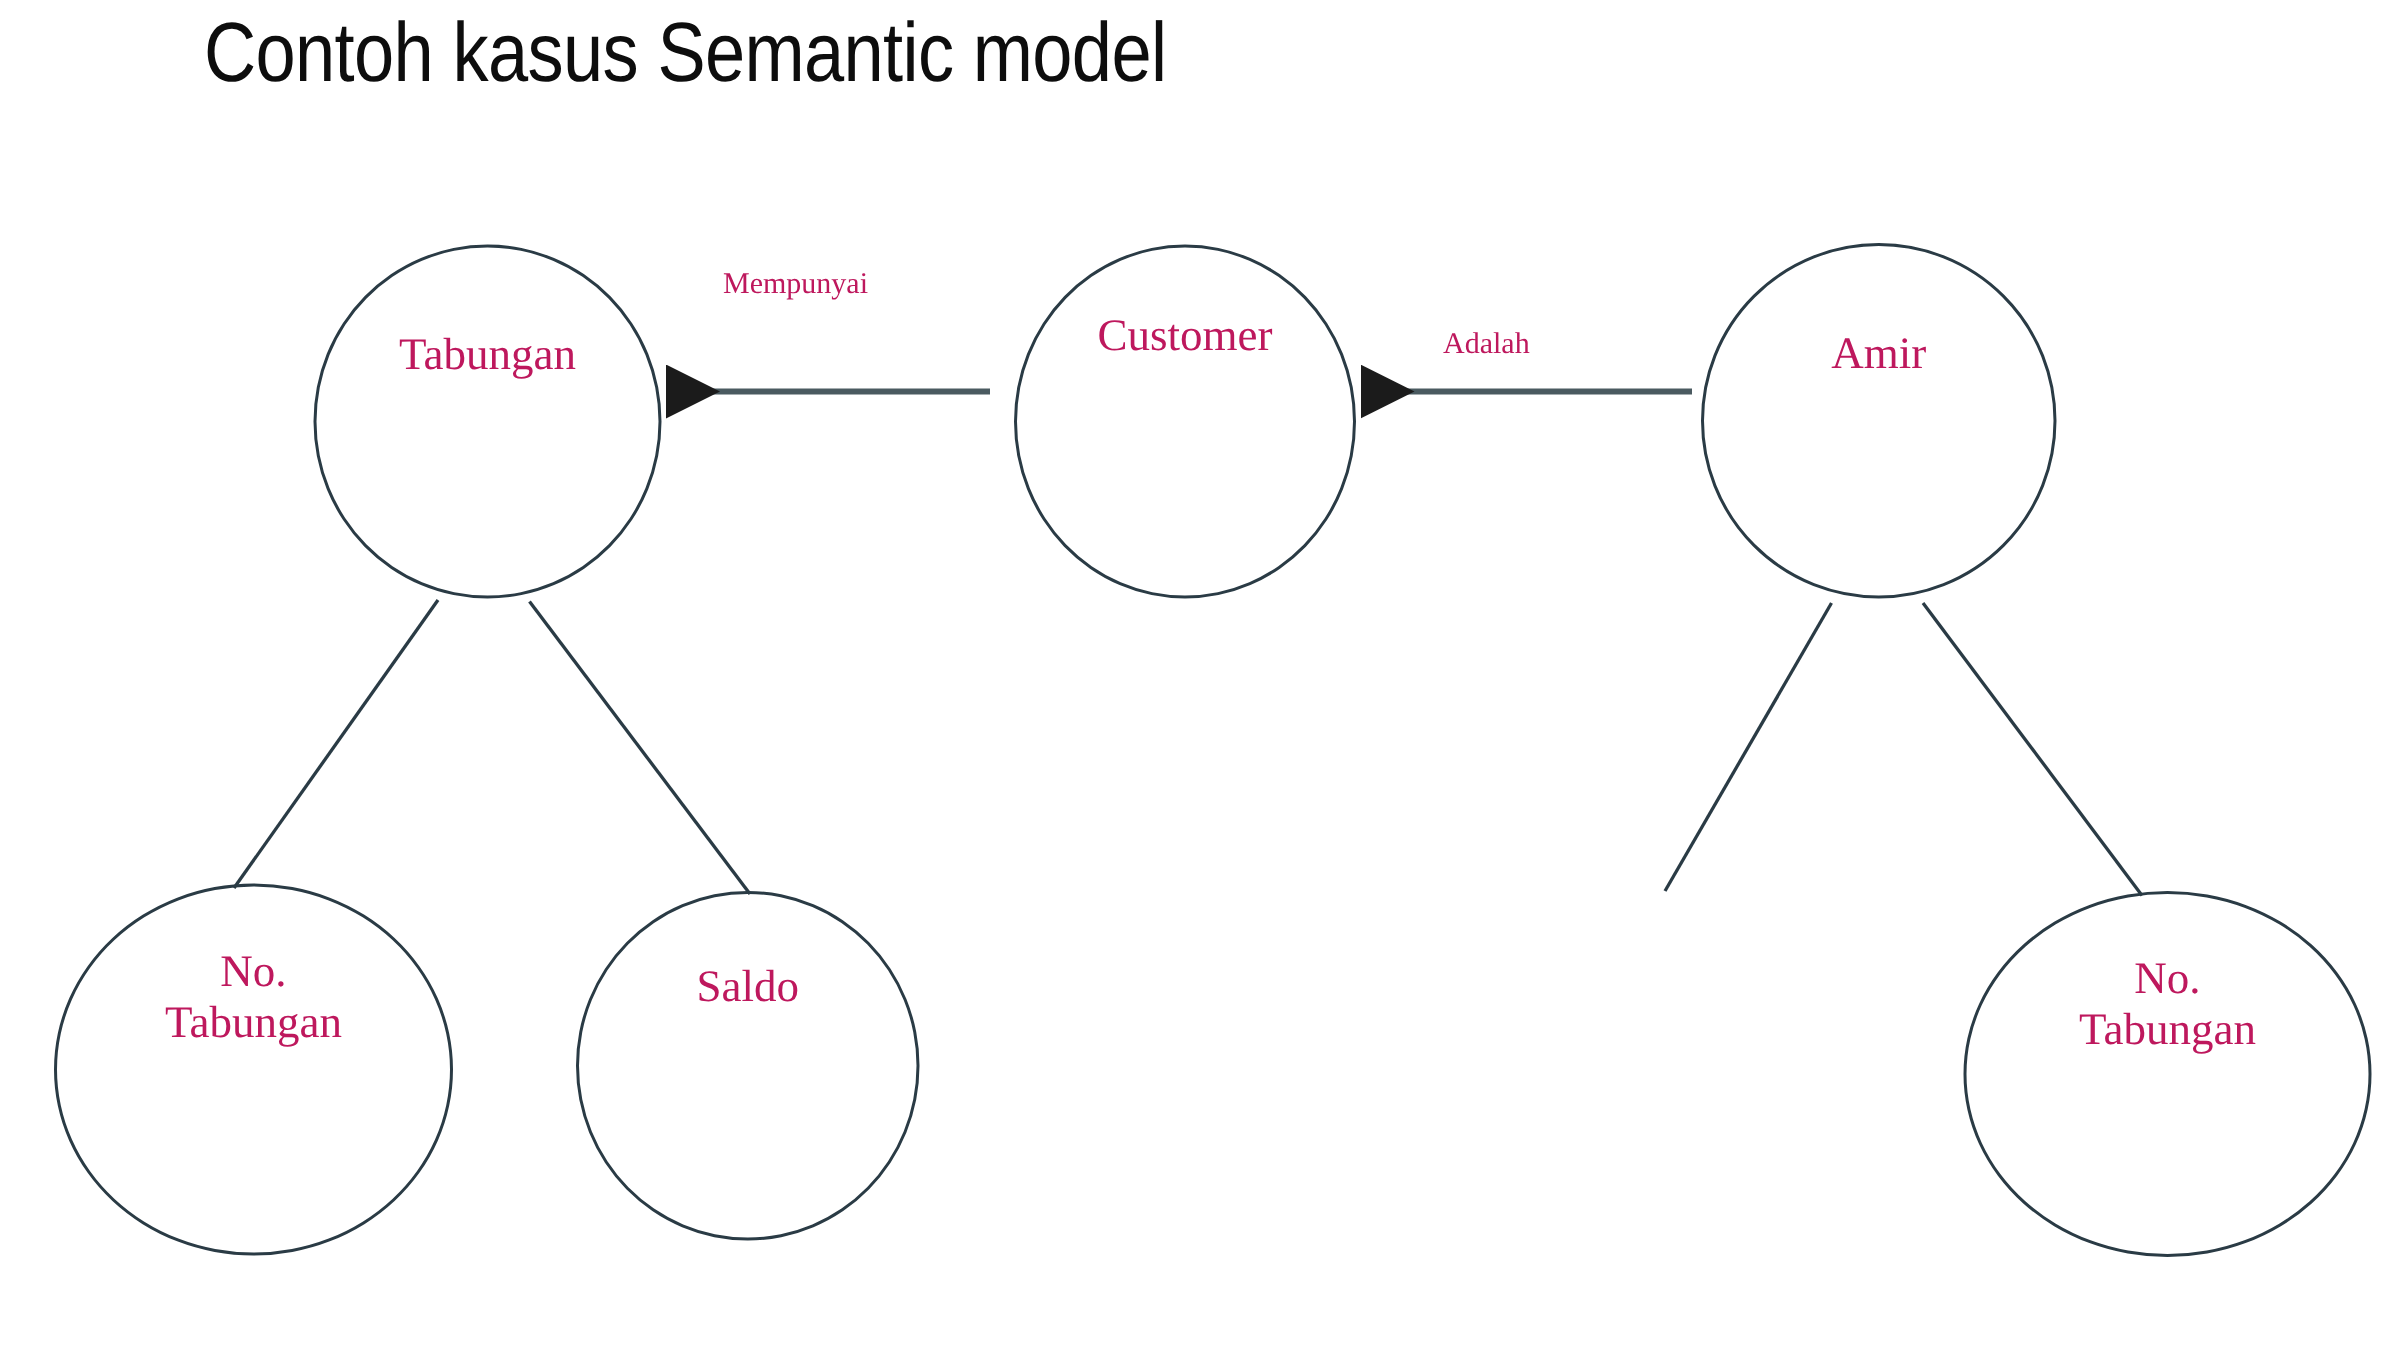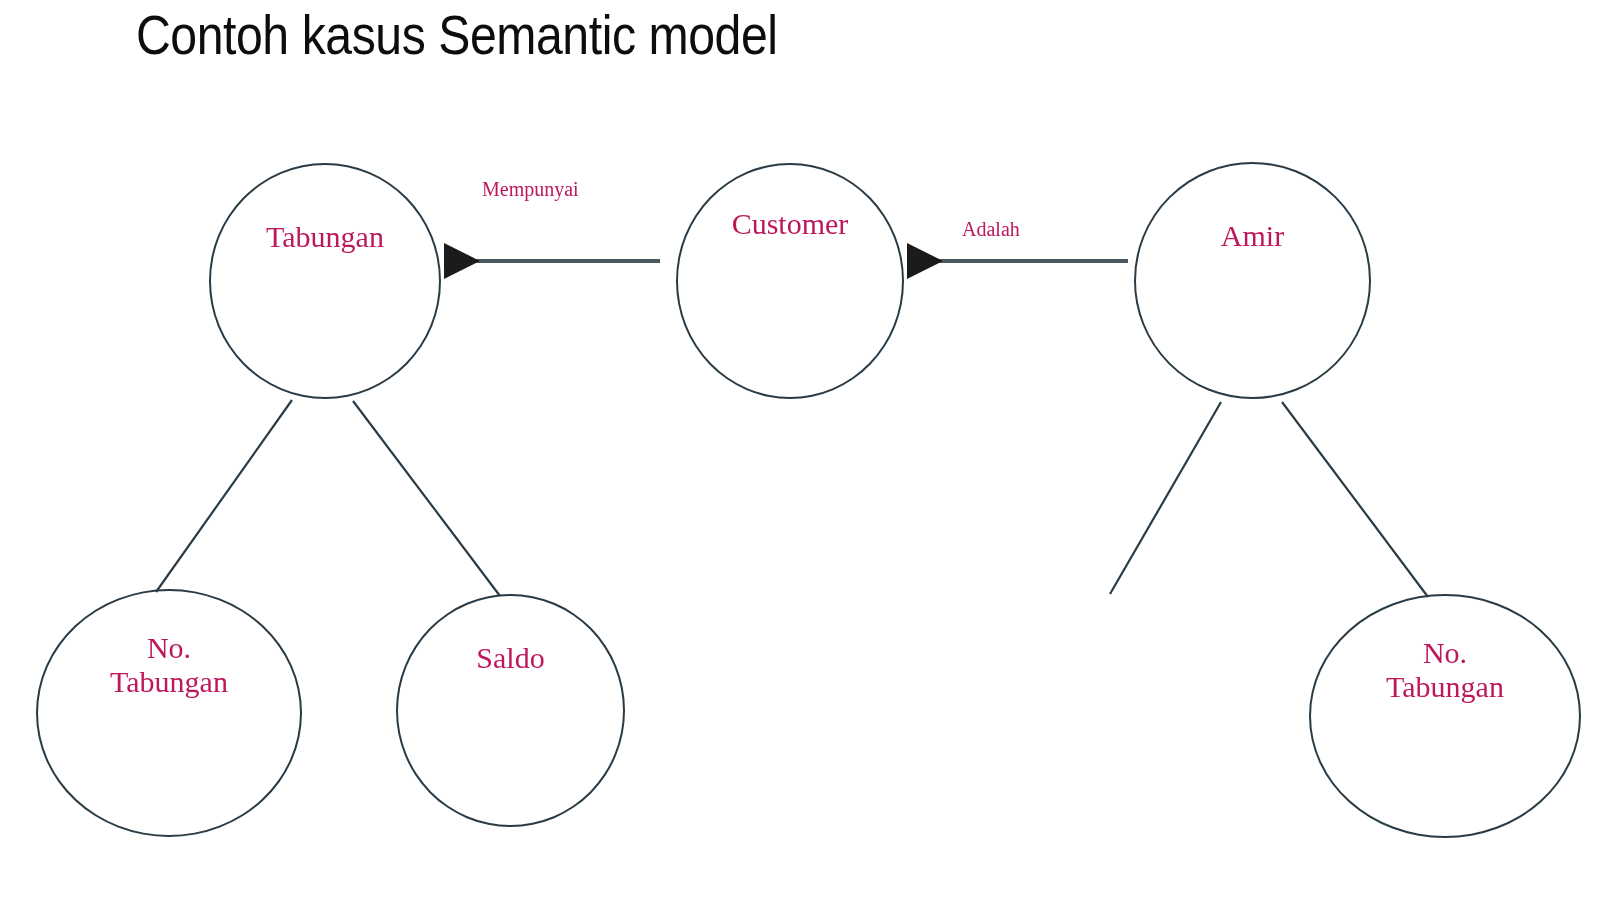--- a/index.html
+++ b/index.html
@@ -70,21 +70,21 @@
   #node-customer { left: 676px; top: 163px; width: 228px; height: 236px; }
   #node-customer .node-label { margin-top: 42px; }
 
   #node-amir { left: 1134px; top: 162px; width: 237px; height: 237px; }
   #node-amir .node-label { margin-top: 55px; }
 
   
   #node-no-tabungan-left { left: 36px; top: 589px; width: 266px; height: 248px; }
   #node-no-tabungan-left .node-label { margin-top: 40px; }
 
-  #node-saldo { left: 396px; top: 594px; width: 229px; height: 233px; }
+  #node-saldo { left: 384px; top: 594px; width: 229px; height: 233px; }
   #node-saldo .node-label { margin-top: 45px; }
 
   #node-alamat { left: 991px; top: 592px; width: 232px; height: 236px; }
   #node-alamat .node-label { margin-top: 45px; }
 
   #node-no-tabungan-right { left: 1309px; top: 594px; width: 272px; height: 244px; }
   #node-no-tabungan-right .node-label { margin-top: 40px; }
 
   .edge-label {
     position: absolute;

